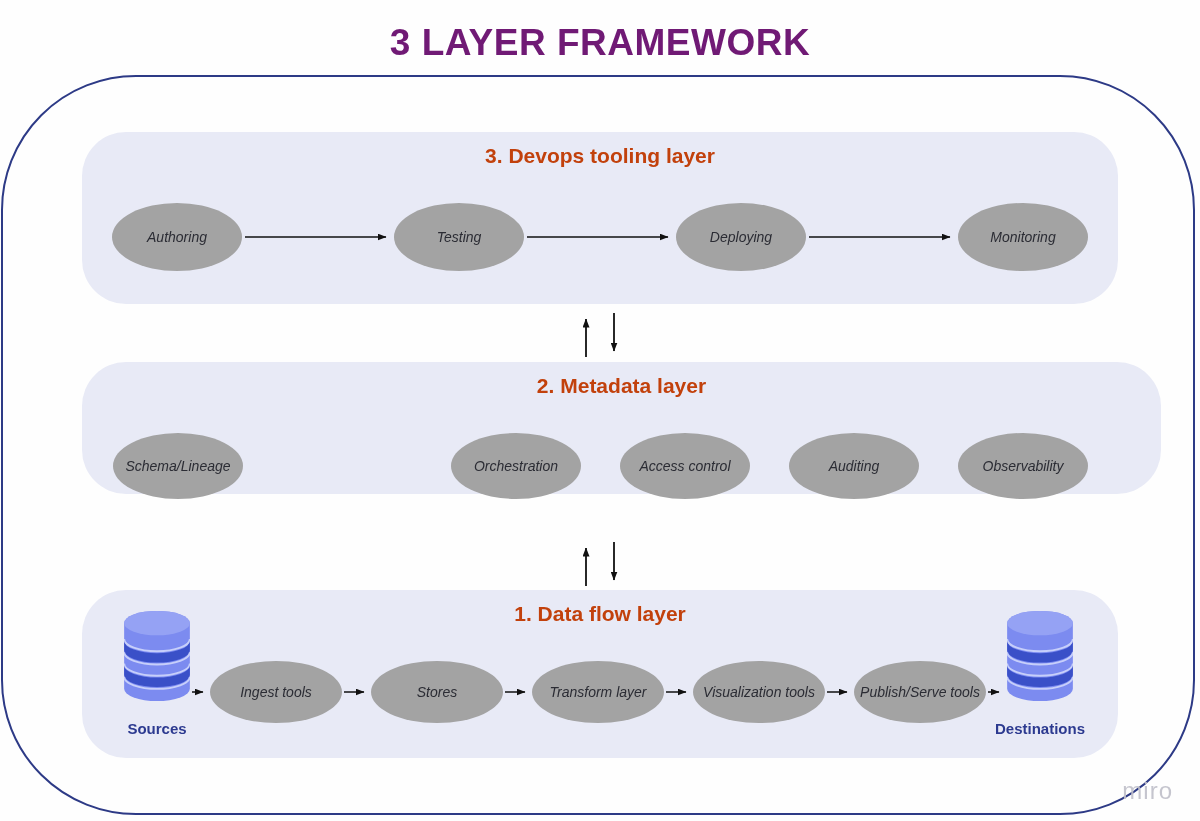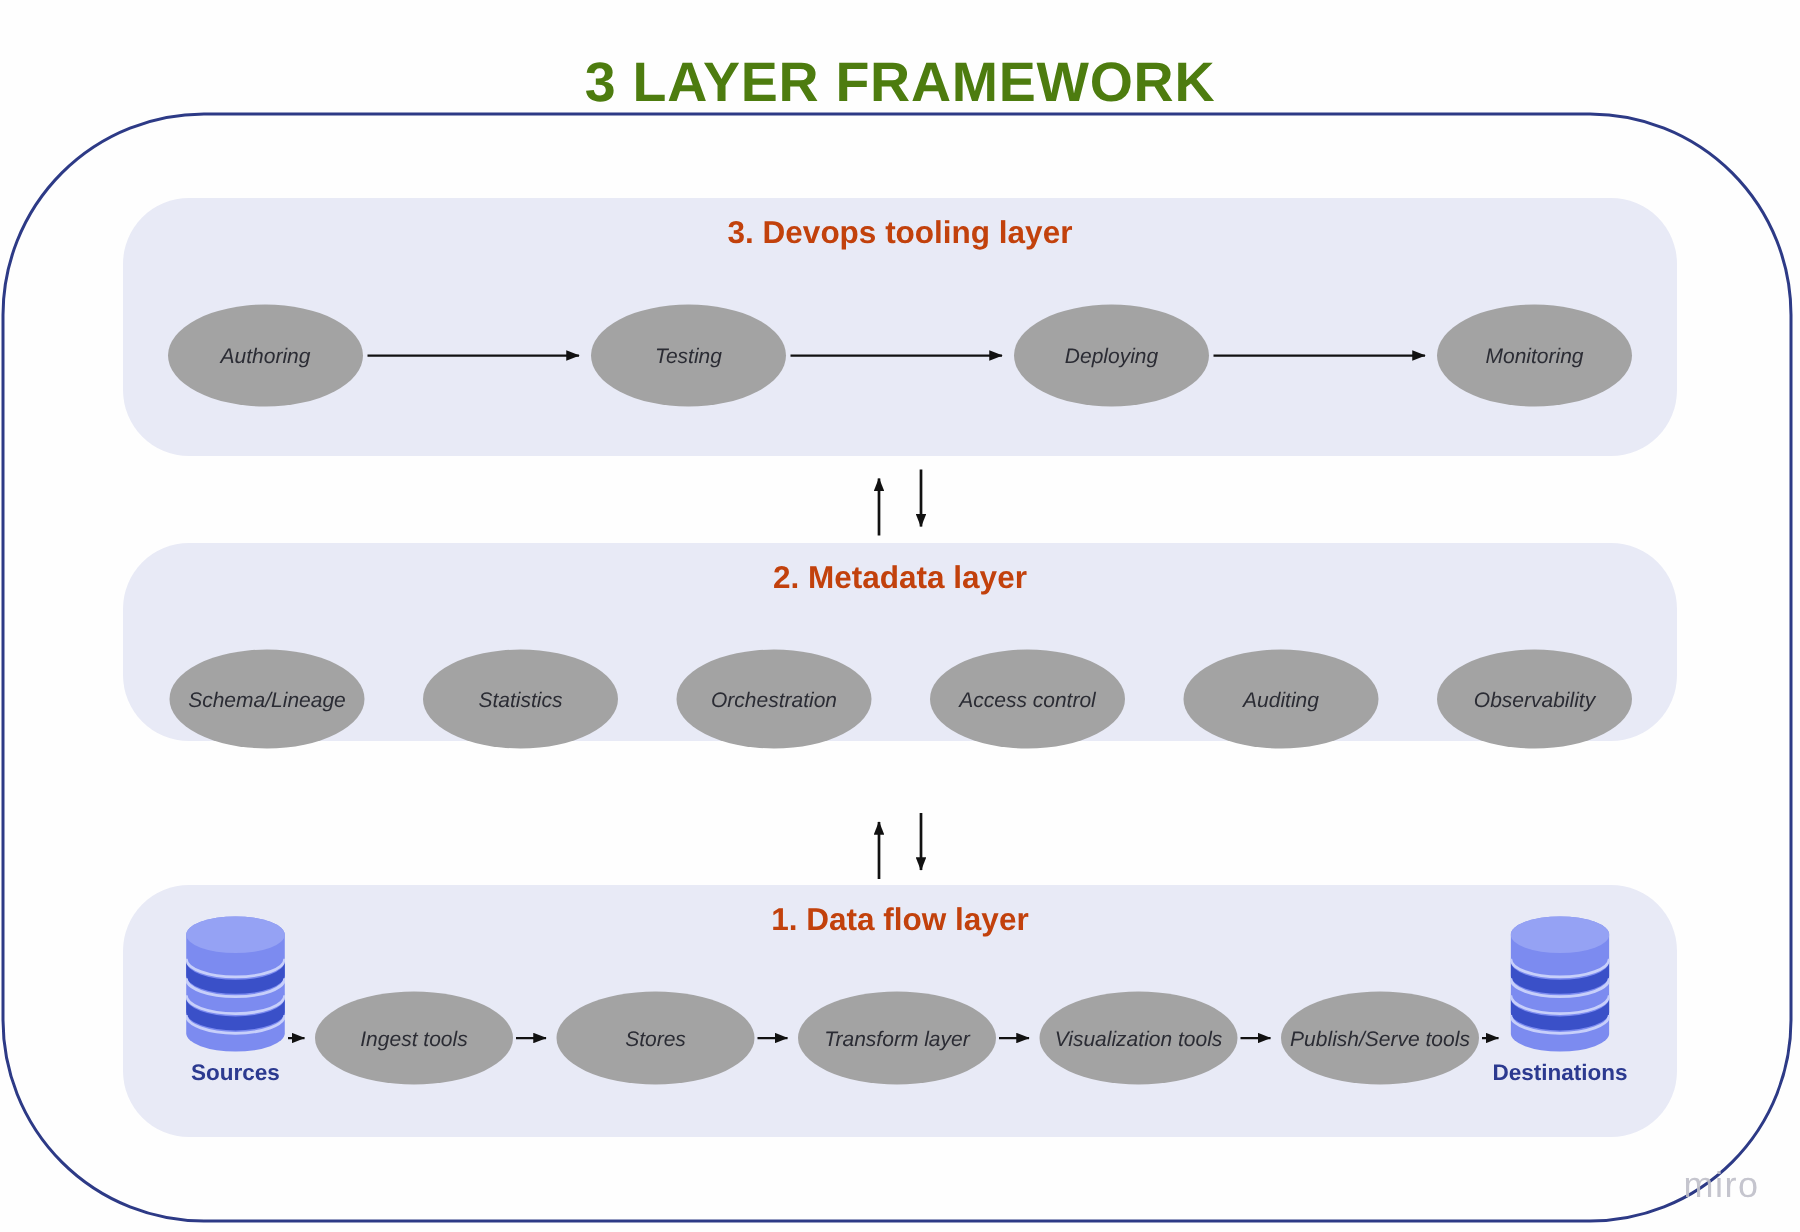--- a/index.html
+++ b/index.html
@@ -2,52 +2,52 @@
 <html><head>
 <meta charset="utf-8">
 <style>
   html,body{margin:0;padding:0;}
   body{
     width:1200px;height:821px;position:relative;overflow:hidden;
     background:#fefefe;
     font-family:"Liberation Sans", sans-serif;
   }
   .page-title{
-    position:absolute;top:34px;left:0;width:100%;text-align:center;
-    font-size:37px;font-weight:800;color:#4d7c0f;letter-spacing:.5px;
+    position:absolute;top:22px;left:0;width:100%;text-align:center;
+    font-size:37px;font-weight:800;color:#701a75;letter-spacing:.5px;
   }
   .frame{
     position:absolute;left:1px;top:75px;width:1194px;height:740px;
     border:2px solid #2d3a86;border-radius:135px;box-sizing:border-box;
   }
   .layer{
     position:absolute;left:82px;width:1036px;background:#e8eaf6;border-radius:44px;
   }
   .layer-devops{top:132px;height:172px;}
-  .layer-metadata{top:362px;height:132px;}
+  .layer-metadata{top:362px;height:132px;padding-left:43px;}
   .layer-dataflow{top:590px;height:168px;}
   .layer-heading{
     position:absolute;top:12px;left:0;width:100%;text-align:center;
     font-size:21px;font-weight:700;color:#c2410c;
   }
   .node{
     position:absolute;background:#a3a3a3;border-radius:50%;
     display:flex;align-items:center;justify-content:center;
     font-size:14px;color:#2b2c34;text-align:center;line-height:1.15;
     padding:0 6px;box-sizing:border-box;font-style:italic;
   }
   .node-lg{width:130px;height:68px;top:71px;}
   .node-md{width:130px;height:66px;top:71px;}
   .node-sm{width:132px;height:62px;top:71px;}
   .db-group{
     position:absolute;width:110px;top:20px;text-align:center;
   }
   .db-group svg{display:block;margin:0 auto;}
   .db-label{
-    margin-top:5px;font-size:15px;font-weight:700;color:#2c3a90;
+    margin-top:18px;font-size:15px;font-weight:700;color:#2c3a90;
   }
   .arrows{
     position:absolute;left:0;top:0;width:1200px;height:821px;pointer-events:none;
   }
   .watermark{
     position:absolute;right:27px;bottom:16px;
     font-size:24px;color:#bfbfc9;letter-spacing:1px;opacity:.9;
   }
 </style>
 </head>
@@ -61,21 +61,20 @@
   <div class="layer-heading">3. Devops tooling layer</div>
   <div class="node node-lg" style="left:30px">Authoring</div>
   <div class="node node-lg" style="left:312px">Testing</div>
   <div class="node node-lg" style="left:594px">Deploying</div>
   <div class="node node-lg" style="left:876px">Monitoring</div>
 </div>
 
 <div class="layer layer-metadata">
   <div class="layer-heading">2. Metadata layer</div>
   <div class="node node-md" style="left:31px">Schema/Lineage</div>
-  <div class="node node-md" style="left:200px">Statistics</div>
   <div class="node node-md" style="left:369px">Orchestration</div>
   <div class="node node-md" style="left:538px">Access control</div>
   <div class="node node-md" style="left:707px">Auditing</div>
   <div class="node node-md" style="left:876px">Observability</div>
 </div>
 
 <div class="layer layer-dataflow">
   <div class="layer-heading">1. Data flow layer</div>
 
   <div class="db-group" style="left:20px">

